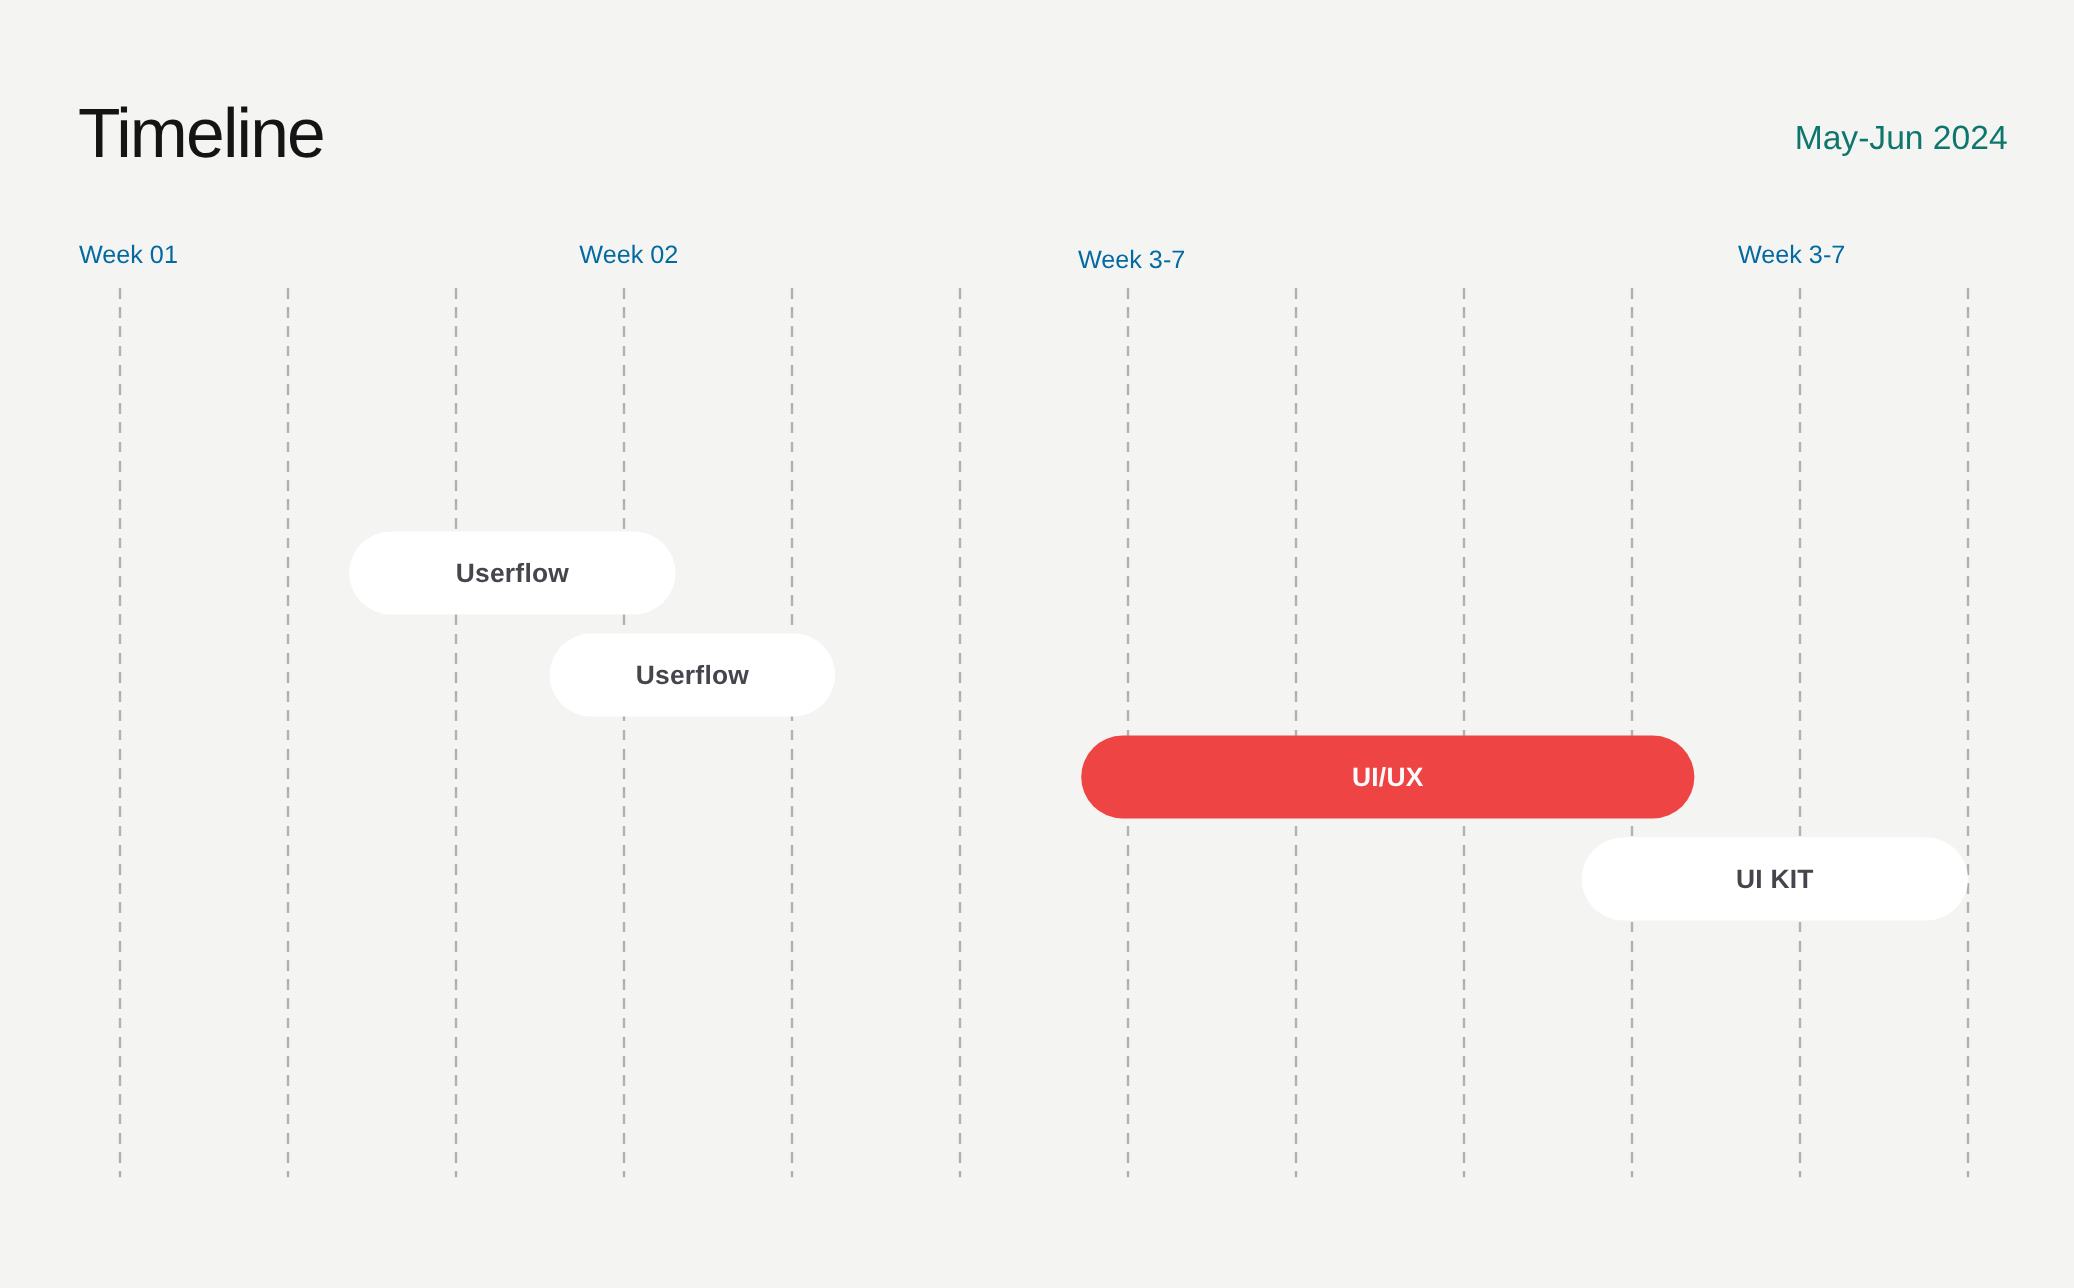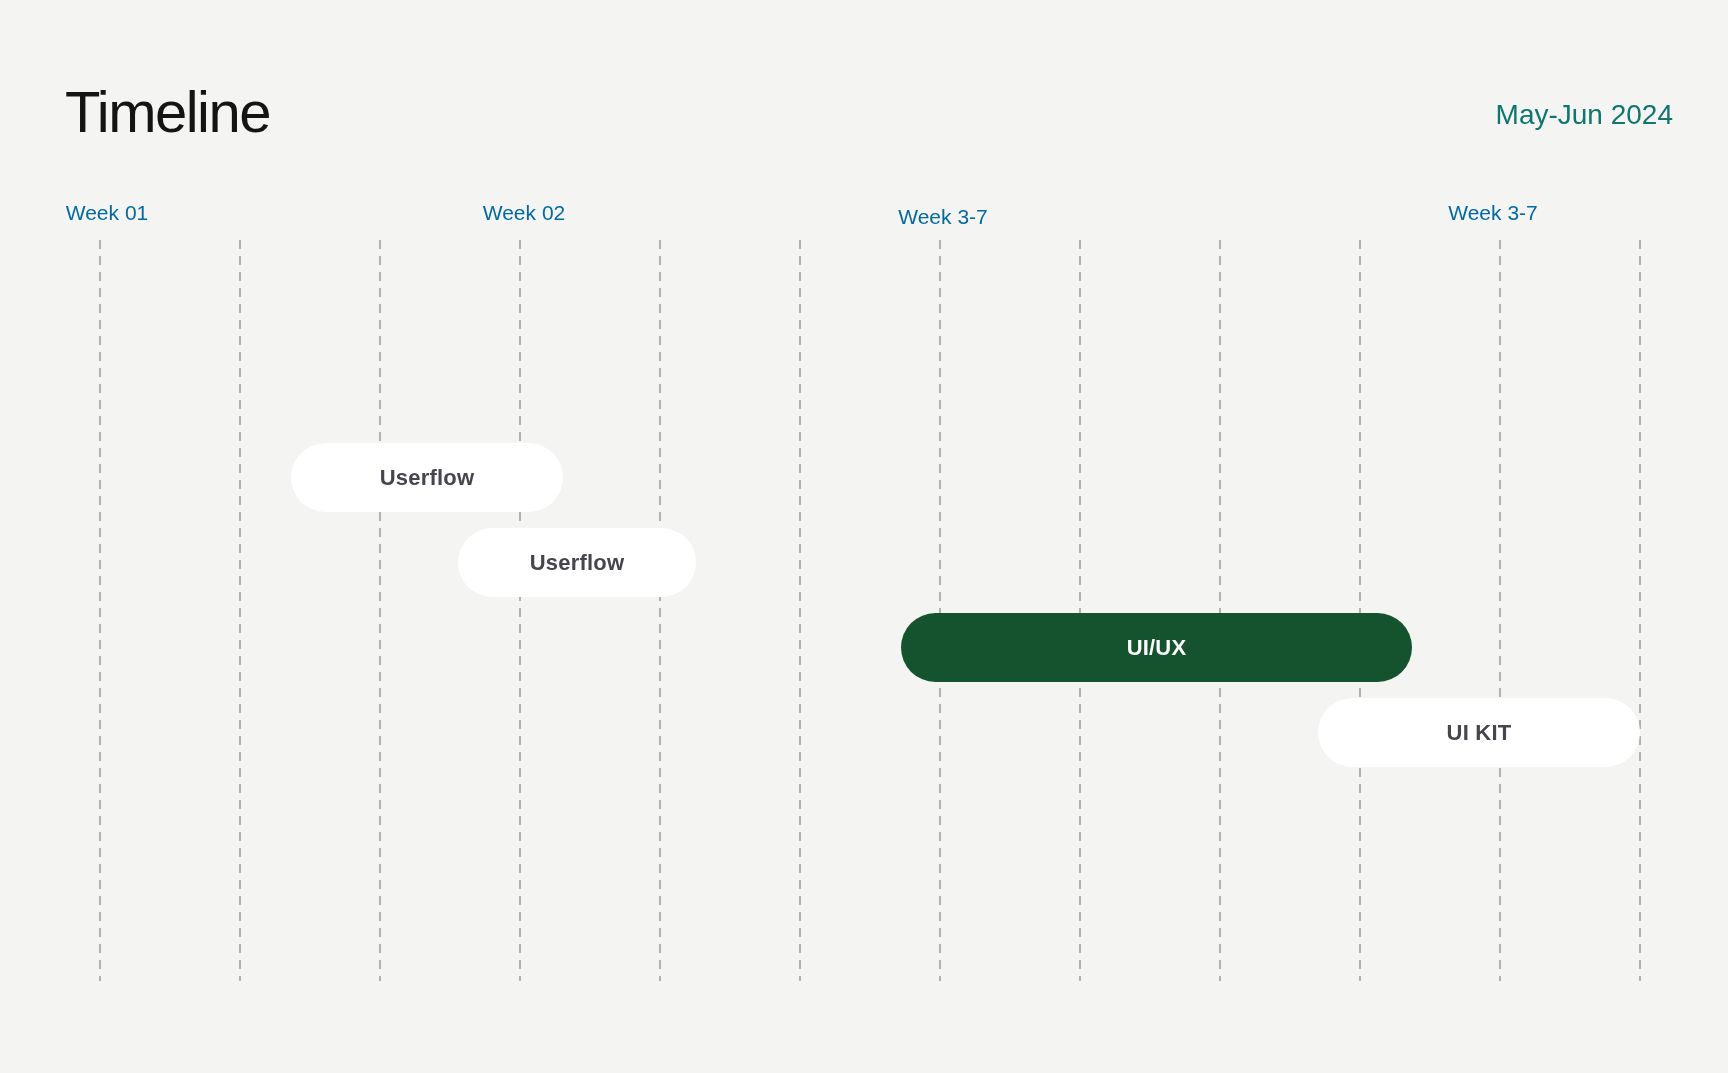--- a/index.html
+++ b/index.html
@@ -65,21 +65,21 @@
     background: #ffffff;
     display: flex;
     align-items: center;
     justify-content: center;
     font-size: 22px;
     font-weight: 700;
     color: #45454d;
     letter-spacing: 0.2px;
   }
   .pill.highlight {
-    background: #14532d;
+    background: #ef4444;
     color: #fbfbfd;
   }
   .pill-research  { left: 102px;  top: 443px; width: 188px; }
   .pill-moodboard { left: 291px;  top: 443px; width: 272px; }
   .pill-userflow  { left: 458px;  top: 528px; width: 238px; }
   .pill-concept   { left: 642px;  top: 613px; width: 239px; }
   .pill-uiux      { left: 901px;  top: 613px; width: 511px; }
   .pill-uikit     { left: 1318px; top: 698px; width: 322px; }
 </style>
 </head>

